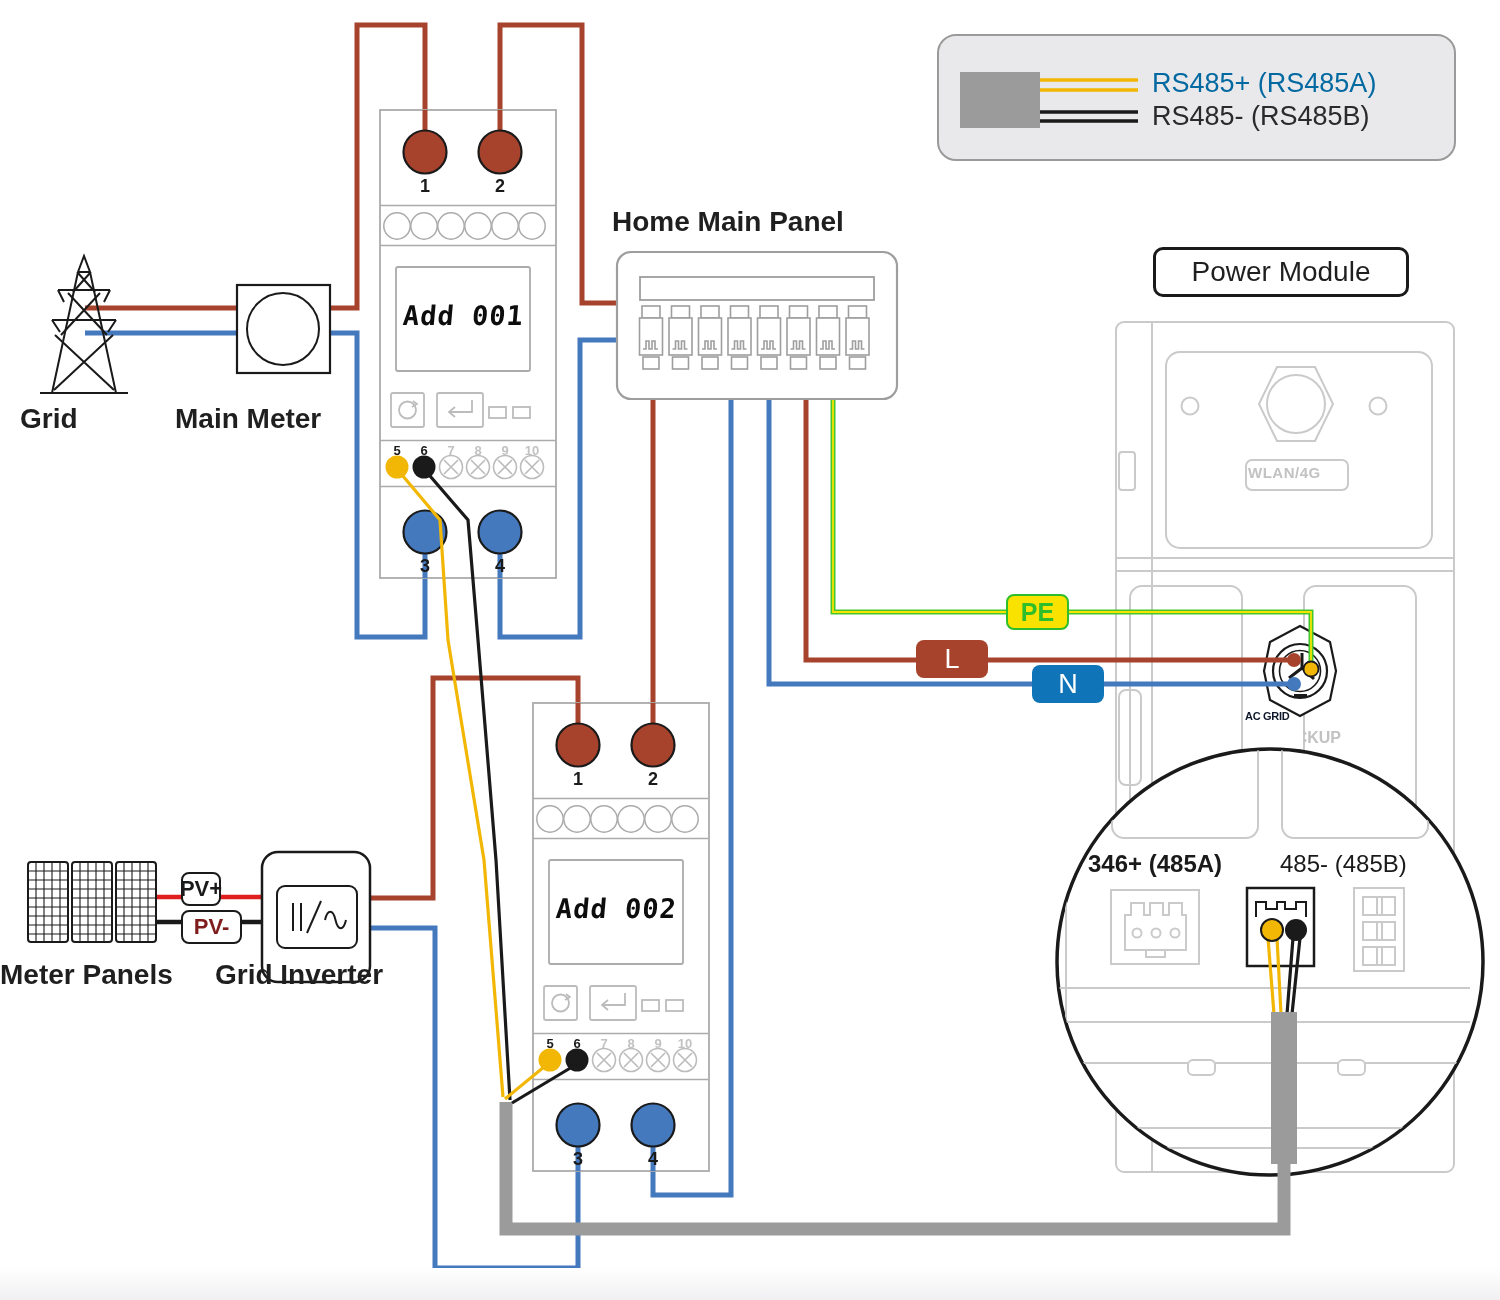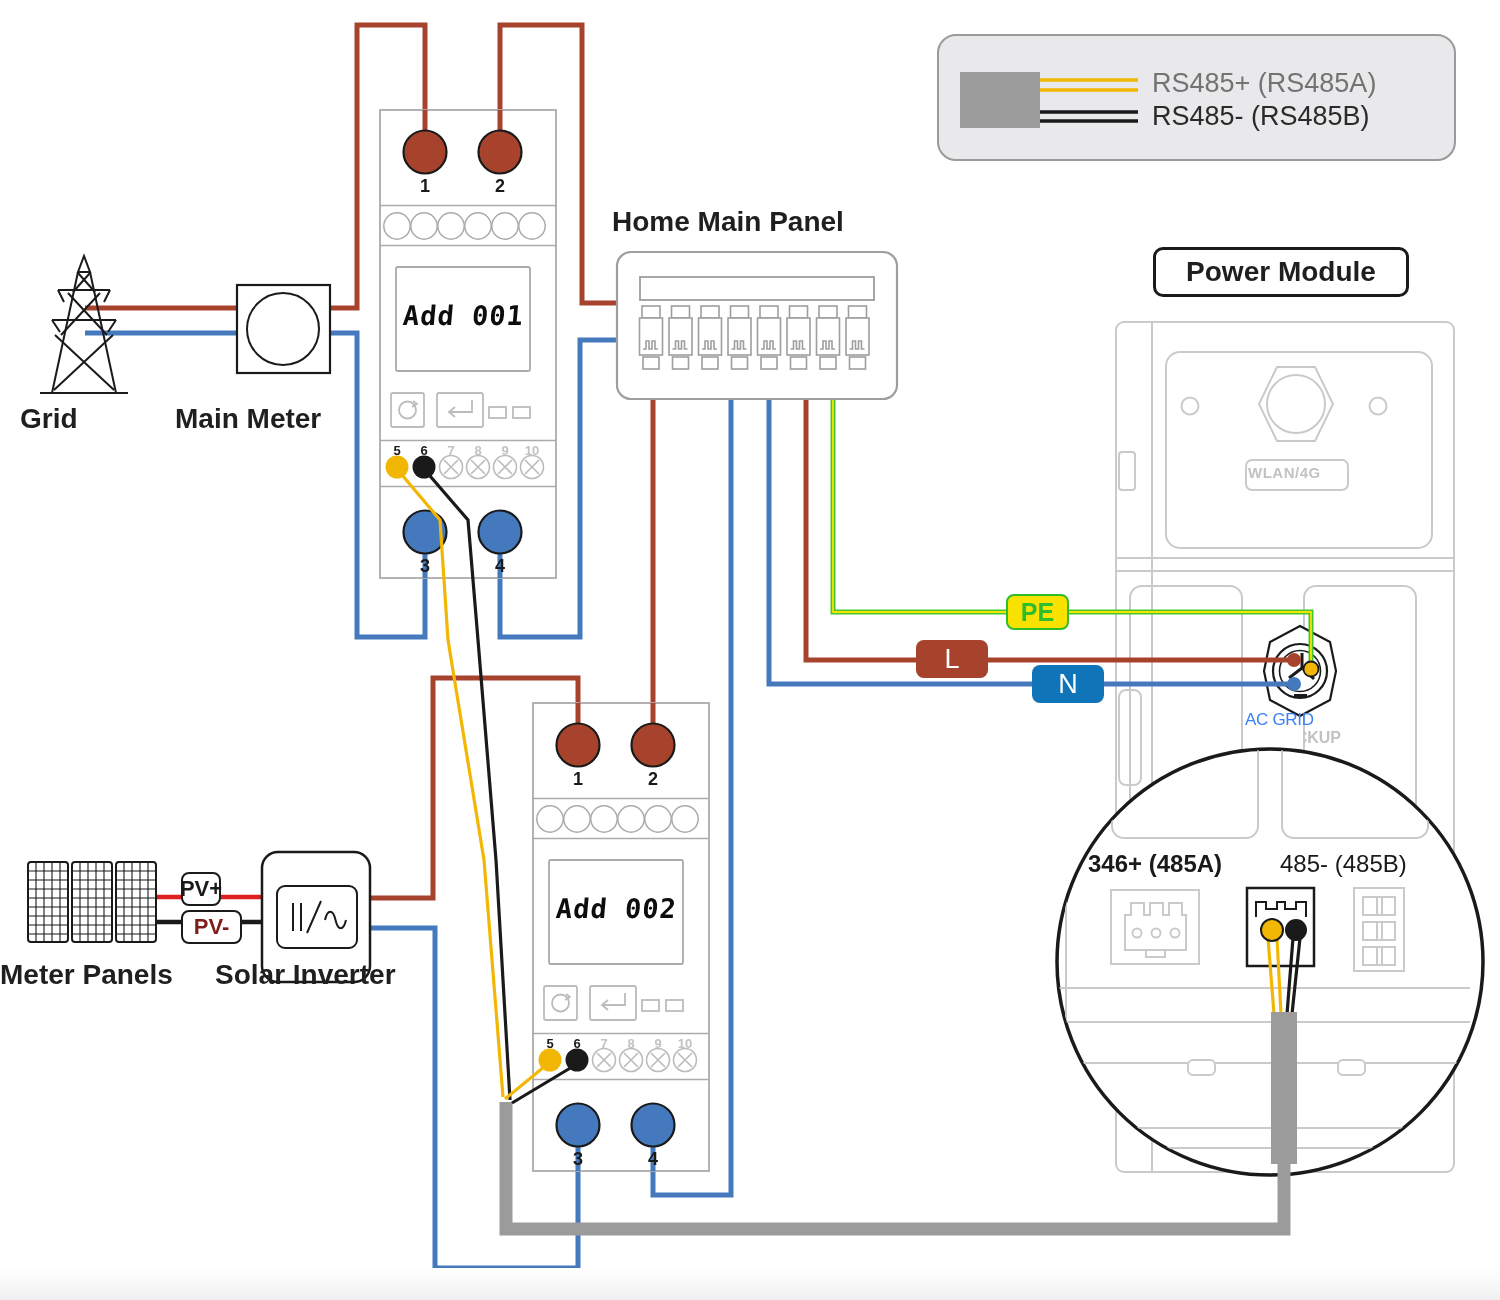--- a/index.html
+++ b/index.html
@@ -253,42 +253,42 @@
   </g>
 
   <g>
     <rect x="938" y="35" width="517" height="125" rx="18" fill="#E9E9EB" stroke="#9A9A9A" stroke-width="2"></rect>
     <rect x="960" y="72" width="80" height="56" class="fl-cable"></rect>
     <path d="M1040,80 H1138 M1040,90 H1138" class="sk-yellow" stroke-width="3.5"></path>
     <path d="M1040,112 H1138 M1040,121 H1138" class="sk-black" stroke-width="3.5"></path>
   </g>
 </svg>
 
-<div class="lbl" style="left:1152px;top:68px;font-size:27px;font-weight:500;color:#737373;text-align:left;">RS485+ (RS485A)</div>
+<div class="lbl" style="left:1152px;top:68px;font-size:27px;font-weight:500;color:#0369a1;text-align:left;">RS485+ (RS485A)</div>
 <div class="lbl" style="left:1152px;top:101px;font-size:27px;font-weight:500;color:#2a2a2a;text-align:left;">RS485- (RS485B)</div>
 
 <div class="lbl" style="left:612px;top:206px;width:300px;font-size:28px;">Home Main Panel</div>
 
-<div class="badge" style="left:1153px;top:247px;width:256px;height:50px;border:3px solid #1a1a1a;border-radius:10px;background:#fff;font-size:28px;font-weight:700;">Power Module</div>
+<div class="badge" style="left:1153px;top:247px;width:256px;height:50px;border:3px solid #1a1a1a;border-radius:10px;background:#fff;font-size:28px;font-weight:400;">Power Module</div>
 
 <div class="lbl" style="left:20px;top:403px;width:110px;font-size:28px;">Grid</div>
 <div class="lbl" style="left:175px;top:403px;width:185px;font-size:28px;">Main Meter</div>
 
 <div class="lbl" style="left:0px;top:959px;width:182px;font-size:28px;">Meter Panels</div>
-<div class="lbl" style="left:215px;top:959px;width:210px;font-size:28px;">Solar Inverter</div>
+<div class="lbl" style="left:215px;top:959px;width:210px;font-size:28px;">Grid Inverter</div>
 
 <div class="badge" style="left:181px;top:872px;width:40px;height:34px;border:2.5px solid #1a1a1a;background:#fff;font-size:22px;color:#1a1a1a;">PV+</div>
 <div class="badge" style="left:181px;top:910px;width:61px;height:34px;border:2.5px solid #1a1a1a;background:#fff;font-size:22px;color:#7f1d1d;">PV-</div>
 
 <div class="badge" style="left:1006px;top:594px;width:63px;height:36px;background:var(--pe_fill);border:2.5px solid var(--pe_green);color:var(--pe_green);font-size:25px;">PE</div>
 <div class="badge" style="left:916px;top:640px;width:72px;height:38px;background:var(--wire_brown);color:#fff;font-size:27px;font-weight:400;">L</div>
 <div class="badge" style="left:1032px;top:665px;width:72px;height:38px;background:var(--n_fill);color:#fff;font-size:27px;font-weight:400;">N</div>
 
 <div class="lbl" style="left:1248px;top:464px;width:98px;font-size:15px;font-weight:700;color:var(--faint_text);letter-spacing:.5px;">WLAN/4G</div>
-<div class="lbl" style="left:1245px;top:710px;width:110px;font-size:17px;font-weight:400;color:#3b82f6;letter-spacing:-.3px;">AC GRID</div>
+<div class="lbl" style="left:1245px;top:710px;width:110px;font-size:11px;font-weight:700;color:#0f172a;letter-spacing:-.3px;">AC GRID</div>
 <div class="lbl" style="left:1245px;top:729px;width:110px;font-size:16px;font-weight:700;color:var(--faint_text);clip-path:inset(0 0 0 58px);">AC BACKUP</div>
 
 <div class="lbl" style="left:1088px;top:850px;width:180px;font-size:24px;font-weight:700;color:#1a1a1a;">346+ (485A)</div>
 <div class="lbl" style="left:1280px;top:850px;width:180px;font-size:24px;font-weight:400;color:#1a1a1a;">485- (485B)</div>
 
 <div class="seg" style="left:398px;top:300px;width:131px;">Add 001</div>
 <div class="seg" style="left:551px;top:893px;width:131px;">Add 002</div>
 
 <div class="tnum big" style="left:405px;top:176px;">1</div>
 <div class="tnum big" style="left:480px;top:176px;">2</div>

